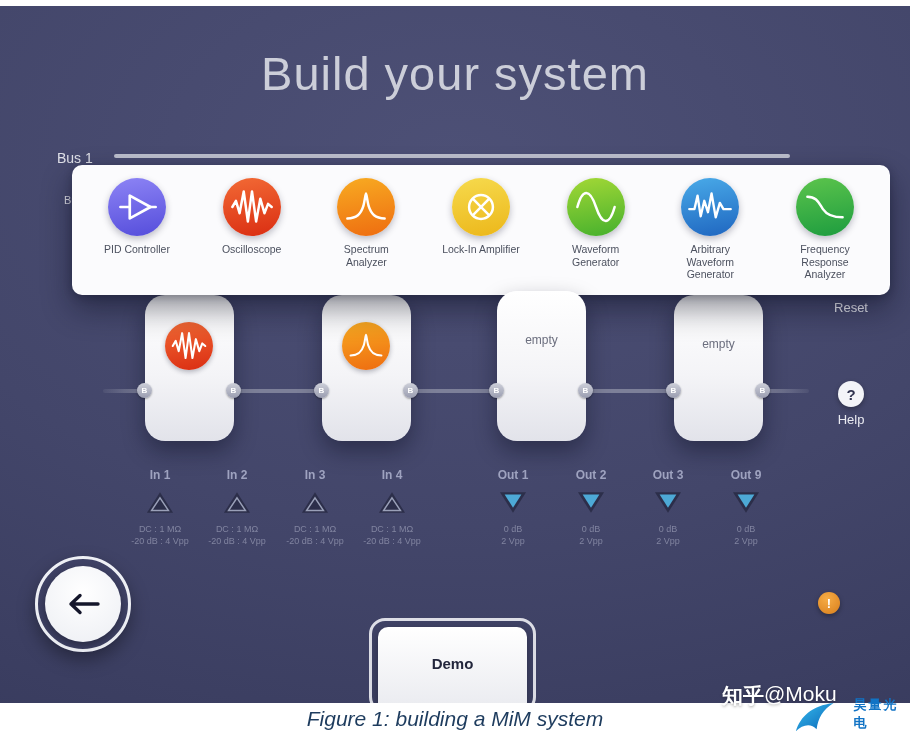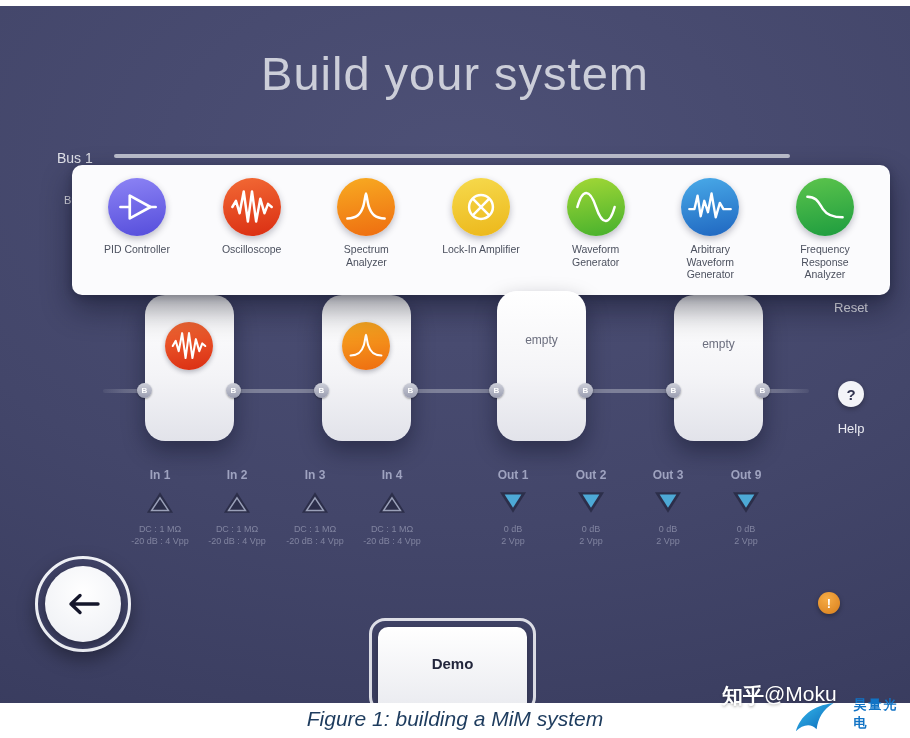--- a/index.html
+++ b/index.html
@@ -53,21 +53,21 @@
     background:linear-gradient(180deg,#cdcfd9,#9a9db0); color:#fff; font-size:8px; font-weight:bold;
     display:flex; align-items:center; justify-content:center; box-shadow:0 1px 2px rgba(0,0,0,0.35); cursor:pointer; }
 
   .reset { position:absolute; left:828px; top:294px; width:46px; text-align:center;
     font-size:13px; color:#e9eaf1; cursor:pointer; }
   .help-circle { position:absolute; left:838px; top:375px; width:26px; height:26px; border-radius:50%;
     background:#f3f4f8; color:#30334f; font-size:15px; font-weight:bold;
     display:flex; align-items:center; justify-content:center; cursor:pointer;
     box-shadow:0 2px 5px rgba(0,0,0,0.3); }
   .help-label { position:absolute; left:828px; top:406px; width:46px; text-align:center;
-    font-size:13px; color:#e9eaf1;margin-top:9px; }
+    font-size:13px; color:#e9eaf1; }
 
   .io-col { position:absolute; top:462px; width:80px; display:flex; flex-direction:column;
     align-items:center; cursor:pointer; }
   .io-label { font-size:12px; font-weight:bold; color:#9fa3c0; margin-bottom:8px; }
   .io-col svg { margin-bottom:9px; }
   .io-sub { font-size:9px; line-height:11.5px; color:#8184a0; white-space:nowrap; }
 
   .back-ring { position:absolute; left:35px; top:550px; width:96px; height:96px; border-radius:50%;
     border:3px solid #eef0f5; cursor:pointer; box-shadow:0 8px 18px rgba(0,0,0,0.35); }
   .back-disc { position:absolute; left:7px; top:7px; width:76px; height:76px; border-radius:50%;

